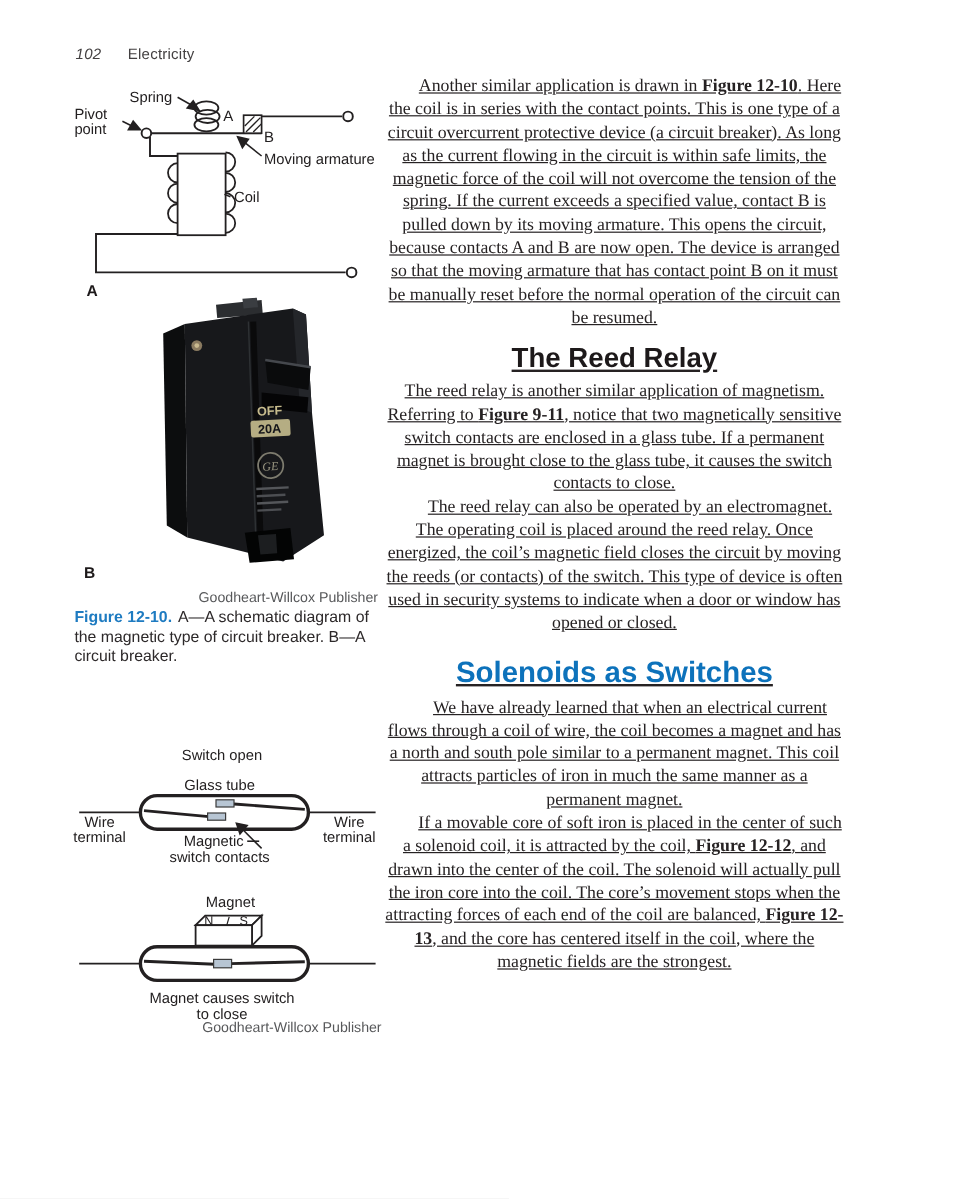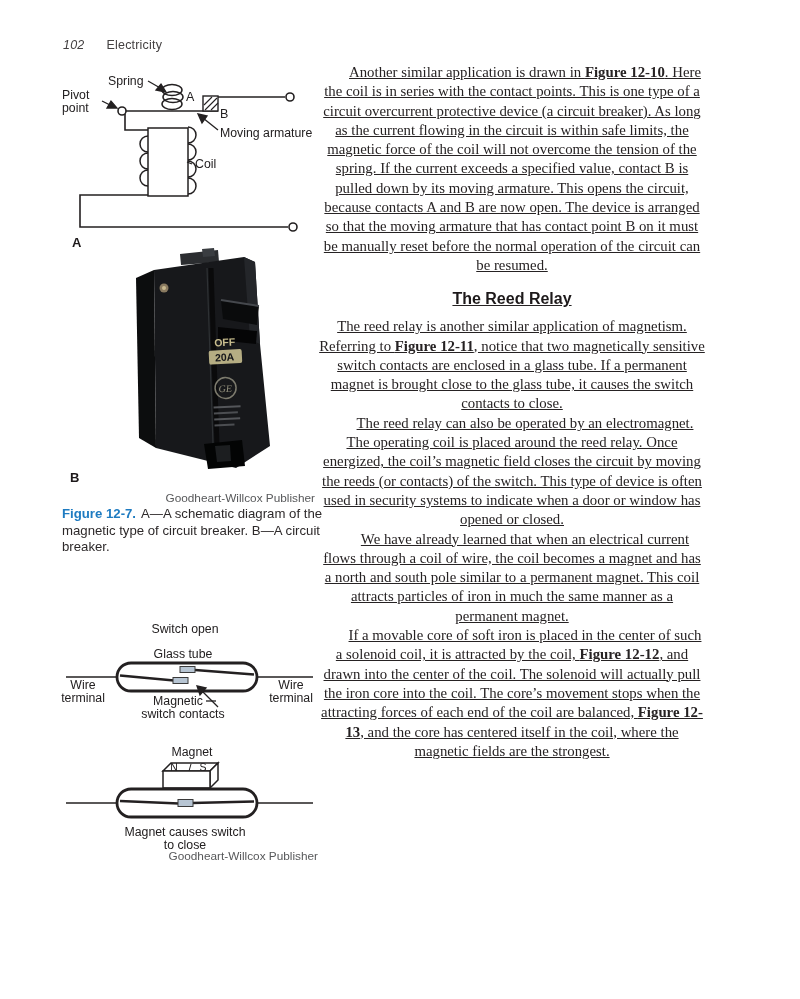--- a/index.html
+++ b/index.html
@@ -12,21 +12,21 @@
   
   .running-head{top:38px;left:63px;font-size:12.5px;color:#434041;letter-spacing:.2px;}
   .running-head .pgnum{margin-right:22px;font-style:italic;}
   
   .article{top:63px;left:319px;width:386px;
     font-family:"Liberation Serif",serif;font-size:14.8px;line-height:19.3px;
     color:var(--body-text,#262223);text-align:center;text-decoration:underline;}
   .article p{margin:0;}
   .article p.indent{text-indent:26px;}
   .heading-2{font-family:"Liberation Sans",sans-serif;font-weight:bold;
-    font-size:16px;line-height:23px;color:#1d191a;margin:12px 0 7px;}
+    font-size:23px;line-height:23px;color:#1d191a;margin:12px 0 7px;}
   .heading-1{font-family:"Liberation Sans",sans-serif;font-weight:bold;
     font-size:24.5px;line-height:27px;color:var(--heading-blue,#0d72bb);margin:17px 0 7px;}
   
   .credit{font-size:11.8px;color:var(--caption-gray,#57585a);text-align:right;}
   .figcaption{font-size:13.2px;line-height:16.5px;color:#2d292a;}
   .figlabel{font-weight:bold;color:var(--figure-label-blue,#1e7bc1);margin-right:5px;}
   .panel-letter{font-weight:bold;font-size:13px;color:#1d191a;}
   
   .dlabel{font-family:"Liberation Sans",sans-serif;font-size:12.3px;fill:#232021;}
   .dlabel-small{font-family:"Liberation Sans",sans-serif;font-size:10.5px;fill:#232021;}
@@ -135,21 +135,21 @@
     </g>
 
     <polygon points="86,196 124,192 127,218 90,221" fill="#030404"></polygon>
     <polygon points="97,198 112,197 113,213 99,214" fill="#1c1e20"></polygon>
   </svg>
 
   <div class="abs panel-letter" style="left:70px;top:470px;">B</div>
 
   <div class="abs credit" style="left:58px;top:491px;width:257px;">Goodheart-Willcox Publisher</div>
   <div class="abs figcaption" style="left:62px;top:506px;width:262px;">
-    <span class="figlabel">Figure 12-7.</span><span>A—A schematic diagram of the magnetic type of circuit breaker. B—A circuit breaker.</span>
+    <span class="figlabel">Figure 12-10.</span><span>A—A schematic diagram of the magnetic type of circuit breaker. B—A circuit breaker.</span>
   </div>
 
   <svg class="abs" style="left:50px;top:615px;" width="280" height="245" viewBox="0 0 280 245">
 
     <text class="dlabel" x="135" y="18" text-anchor="middle">Switch open</text>
     <text class="dlabel" x="133" y="43" text-anchor="middle">Glass tube</text>
 
     <g>
       <line x1="16" y1="62" x2="67" y2="62" stroke="#232021" stroke-width="1.5"></line>
       <line x1="207" y1="62" x2="263" y2="62" stroke="#232021" stroke-width="1.5"></line>
@@ -195,20 +195,21 @@
 
     <text class="dlabel" x="135" y="221" text-anchor="middle">Magnet causes switch</text>
     <text class="dlabel" x="135" y="234" text-anchor="middle">to close</text>
   </svg>
 
   <div class="abs credit" style="left:60px;top:849px;width:258px;">Goodheart-Willcox Publisher</div>
 
   <div class="abs article">
       <p class="indent"><span>Another similar application is drawn in </span><b>Figure 12-10</b><span>. Here the coil is in series with the contact points. This is one type of a circuit overcurrent protective device (a circuit breaker). As long as the current flowing in the circuit is within safe limits, the magnetic force of the coil will not overcome the tension of the spring. If the current exceeds a specified value, contact B is pulled down by its moving armature. This opens the circuit, because contacts A and B are now open. The device is arranged so that the moving armature that has contact point B on it must be manually reset before the normal operation of the circuit can be resumed.</span></p>
       <div class="heading-2">The Reed Relay</div>
-      <p class=""><span>The reed relay is another similar application of magnetism. Referring to </span><b>Figure 12-11</b><span>, notice that two magnetically sensitive switch contacts are enclosed in a glass tube. If a permanent magnet is brought close to the glass tube, it causes the switch contacts to close.</span></p>
+      <p class=""><span>The reed relay is another similar application of magnetism. Referring to </span><b>Figure 9-11</b><span>, notice that two magnetically sensitive switch contacts are enclosed in a glass tube. If a permanent magnet is brought close to the glass tube, it causes the switch contacts to close.</span></p>
       <p class="indent"><span>The reed relay can also be operated by an electromagnet. The operating coil is placed around the reed relay. Once energized, the coil’s magnetic field closes the circuit by moving the reeds (or contacts) of the switch. This type of device is often used in security systems to indicate when a door or window has opened or closed.</span></p>
+      <div class="heading-1">Solenoids as Switches</div>
       <p class="indent"><span>We have already learned that when an electrical current flows through a coil of wire, the coil becomes a magnet and has a north and south pole similar to a permanent magnet. This coil attracts particles of iron in much the same manner as a permanent magnet.</span></p>
       <p class="indent"><span>If a movable core of soft iron is placed in the center of such a solenoid coil, it is attracted by the coil, </span><b>Figure 12-12</b><span>, and drawn into the center of the coil. The solenoid will actually pull the iron core into the coil. The core’s movement stops when the attracting forces of each end of the coil are balanced, </span><b>Figure 12-13</b><span>, and the core has centered itself in the coil, where the magnetic fields are the strongest.</span></p>
     </div>
 
 
 </div>
 
 </body></html>

